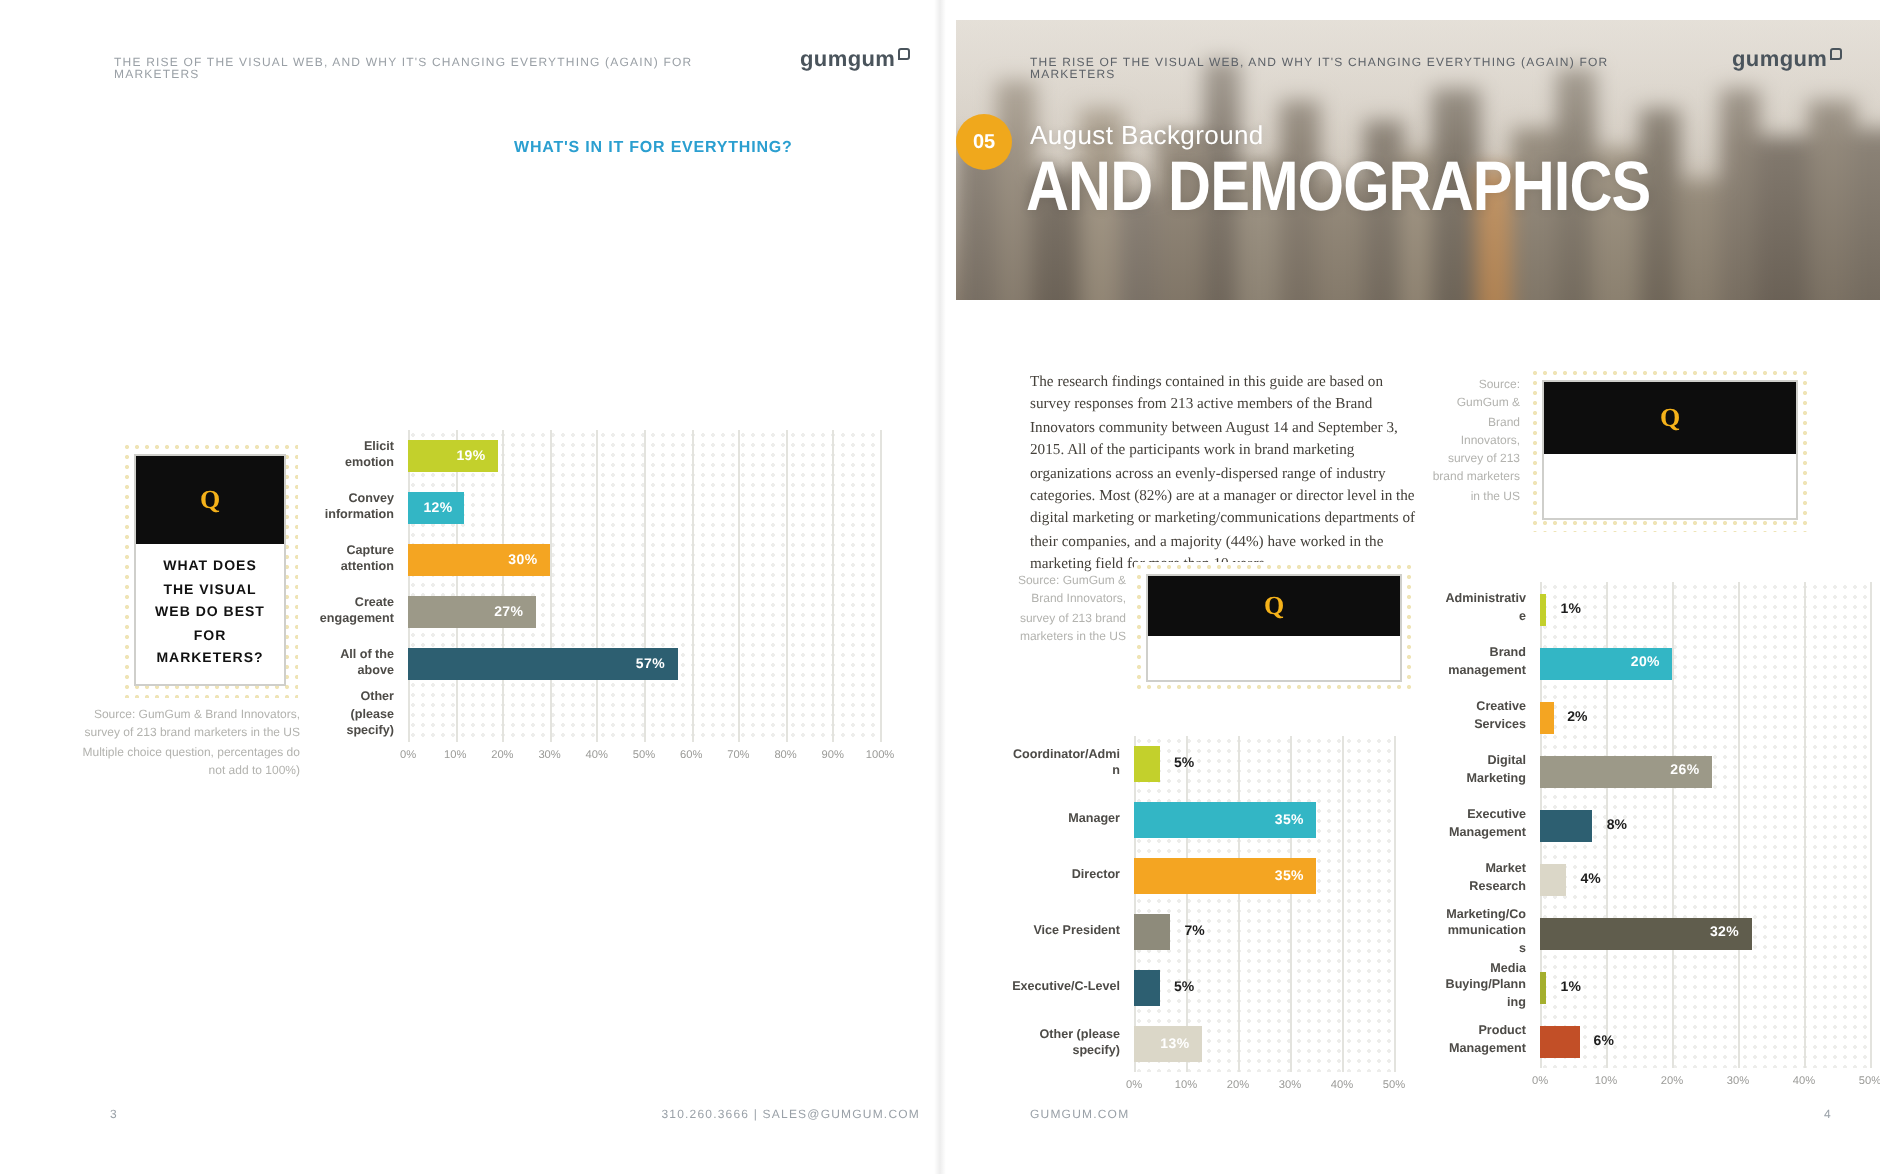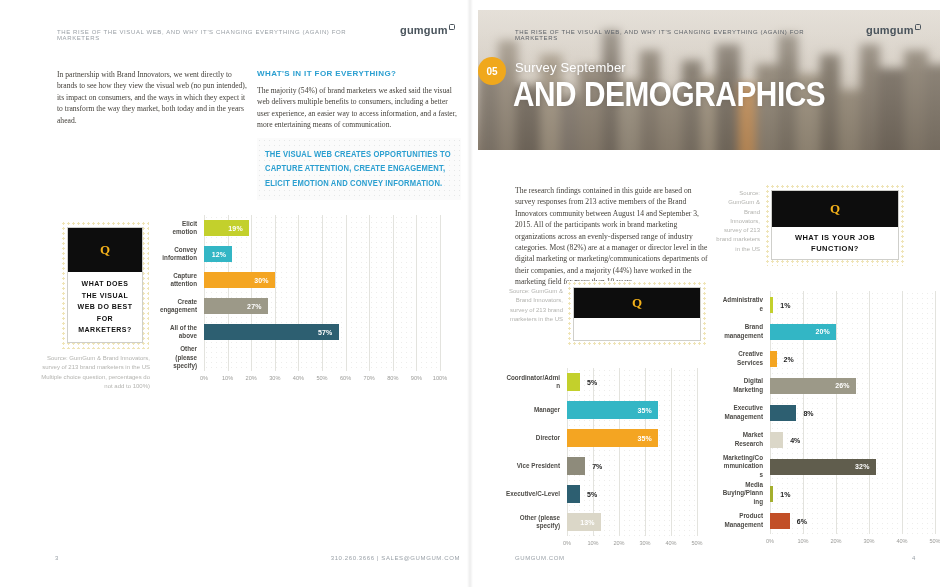--- a/index.html
+++ b/index.html
@@ -70,29 +70,24 @@
 <body>
 
 <div class="canvas">
 
   <div class="abs runhead" style="left:57px;top:29px;width:330px;">THE RISE OF THE VISUAL WEB, AND WHY IT'S CHANGING EVERYTHING (AGAIN) FOR MARKETERS</div>
   <div class="abs logo" style="left:400px;top:24px;">
     <span>gumgum</span><span class="mark"></span>
   </div>
 
   <div class="abs serif" style="left:57px;top:69px;width:190px;">
-    <p>In partnership with Brand Innovators, we went directly to brands to see how they view the visual web (no pun intended), its impact on consumers, and the ways in which they expect it to transform the way they market, both today and in the years ahead.</p>
   </div>
 
   <div class="abs" style="left:257px;top:69px;width:204px;">
     <div class="bluehead">WHAT'S IN IT FOR EVERYTHING?</div>
-    <div class="serif">The majority (54%) of brand marketers we asked said the visual web delivers multiple benefits to consumers, including a better user experience, an easier way to access information, and a faster, more entertaining means of communication.</div>
-    <div class="callout" style="margin-top:7px;">
-      <div class="callout-inner">THE VISUAL WEB CREATES OPPORTUNITIES TO CAPTURE ATTENTION, CREATE ENGAGEMENT, ELICIT EMOTION AND CONVEY INFORMATION.</div>
-    </div>
   </div>
 
   <div class="abs qwrap" style="left:61px;top:221px;width:88px;height:128px;">
     <div class="qcard">
       <div class="qhead" style="height:44px;">
         <span class="qglyph">Q</span>
       </div>
       <div class="qbody">WHAT DOES THE VISUAL WEB DO BEST FOR MARKETERS?</div>
     </div>
   </div>
@@ -208,32 +203,31 @@
   </div>
 
   <div class="abs runhead on-photo" style="left:515px;top:29px;width:330px;">THE RISE OF THE VISUAL WEB, AND WHY IT'S CHANGING EVERYTHING (AGAIN) FOR MARKETERS</div>
   <div class="abs logo" style="left:866px;top:24px;">
     <span>gumgum</span><span class="mark"></span>
   </div>
 
   <div class="abs chapter-circle" style="left:478px;top:57px;">
     <span>05</span>
   </div>
-  <div class="abs kicker" style="left:515px;top:60px;">Survey September</div>
+  <div class="abs kicker" style="left:515px;top:60px;">August Background</div>
   <div class="abs bigtitle" style="left:513px;top:74px;">AND DEMOGRAPHICS</div>
 
   <div class="abs serif" style="left:515px;top:185px;width:196px;">The research findings contained in this guide are based on survey responses from 213 active members of the Brand Innovators community between August 14 and September 3, 2015. All of the participants work in brand marketing organizations across an evenly-dispersed range of industry categories. Most (82%) are at a manager or director level in the digital marketing or marketing/communications departments of their companies, and a majority (44%) have worked in the marketing field for more than 10 years.</div>
 
   <div class="abs source" style="left:716px;top:189px;width:44px;">Source: GumGum &amp; Brand Innovators, survey of 213 brand marketers in the US</div>
   <div class="abs qwrap" style="left:765px;top:184px;width:140px;height:82px;">
     <div class="qcard">
       <div class="qhead" style="height:36px;">
         <span class="qglyph">Q</span>
       </div>
-      <div class="qbody" style="font-size:7.5px;line-height:1.5;">WHAT IS YOUR JOB FUNCTION?</div>
     </div>
   </div>
 
   <div class="abs source" style="left:505px;top:287px;width:58px;">Source: GumGum &amp; Brand Innovators, survey of 213 brand marketers in the US</div>
   <div class="abs qwrap" style="left:567px;top:281px;width:140px;height:66px;">
     <div class="qcard">
       <div class="qhead" style="height:30px;">
         <span class="qglyph">Q</span>
       </div>
     </div>

